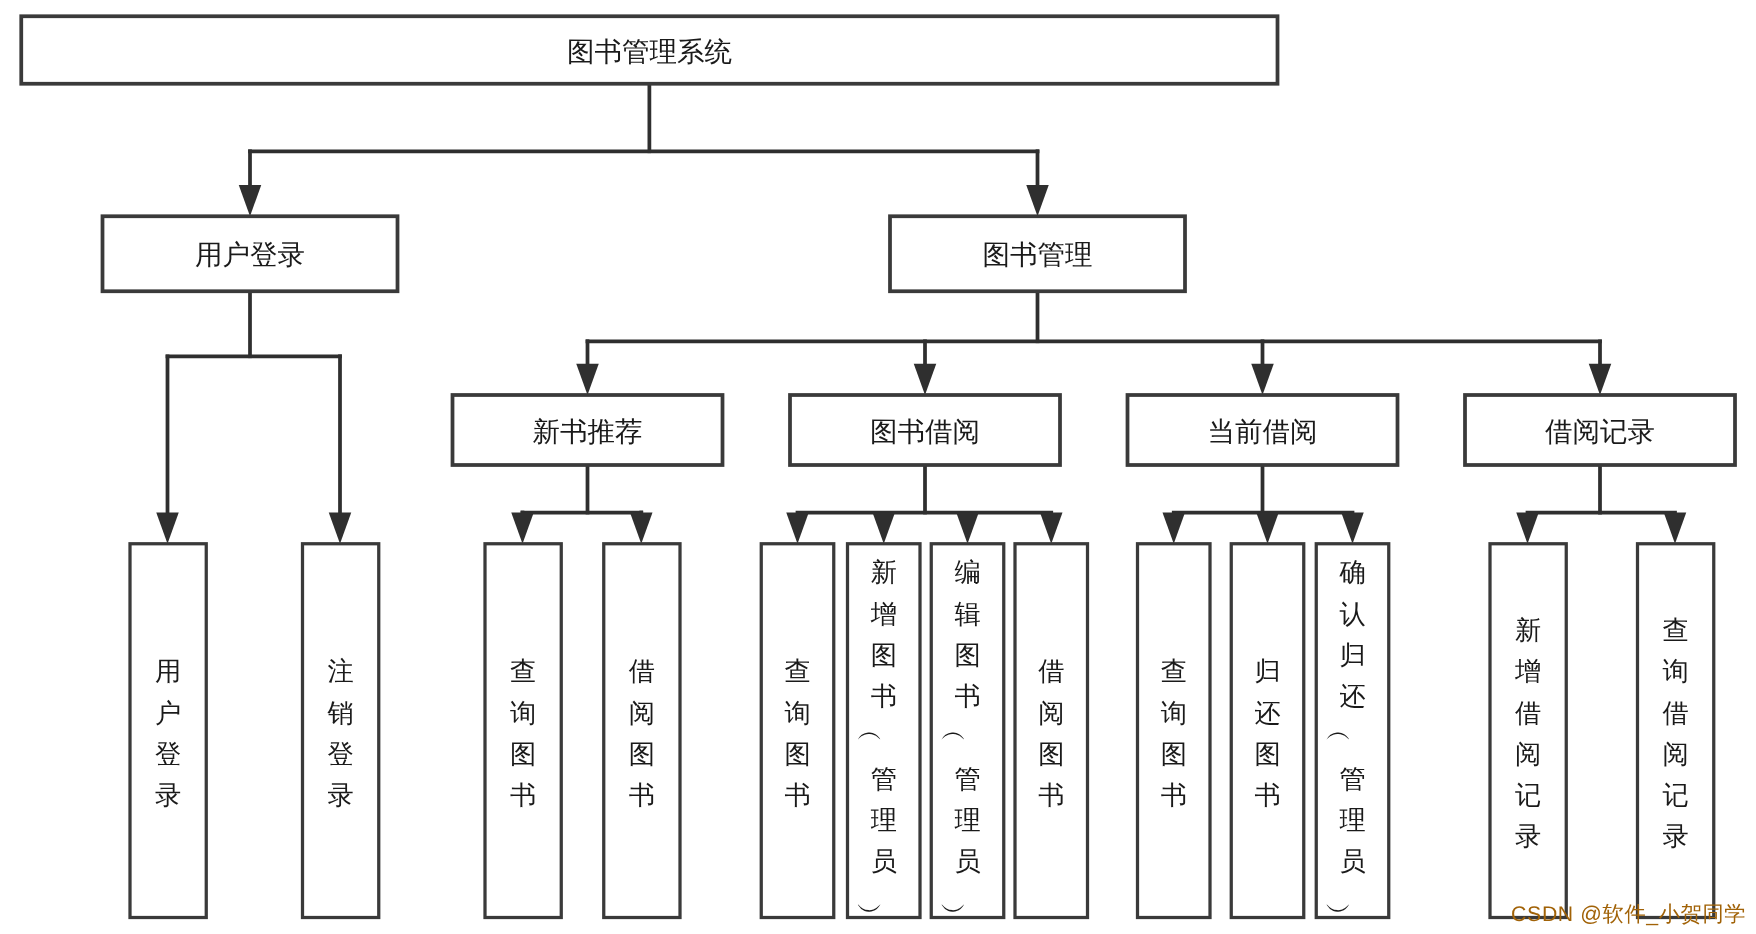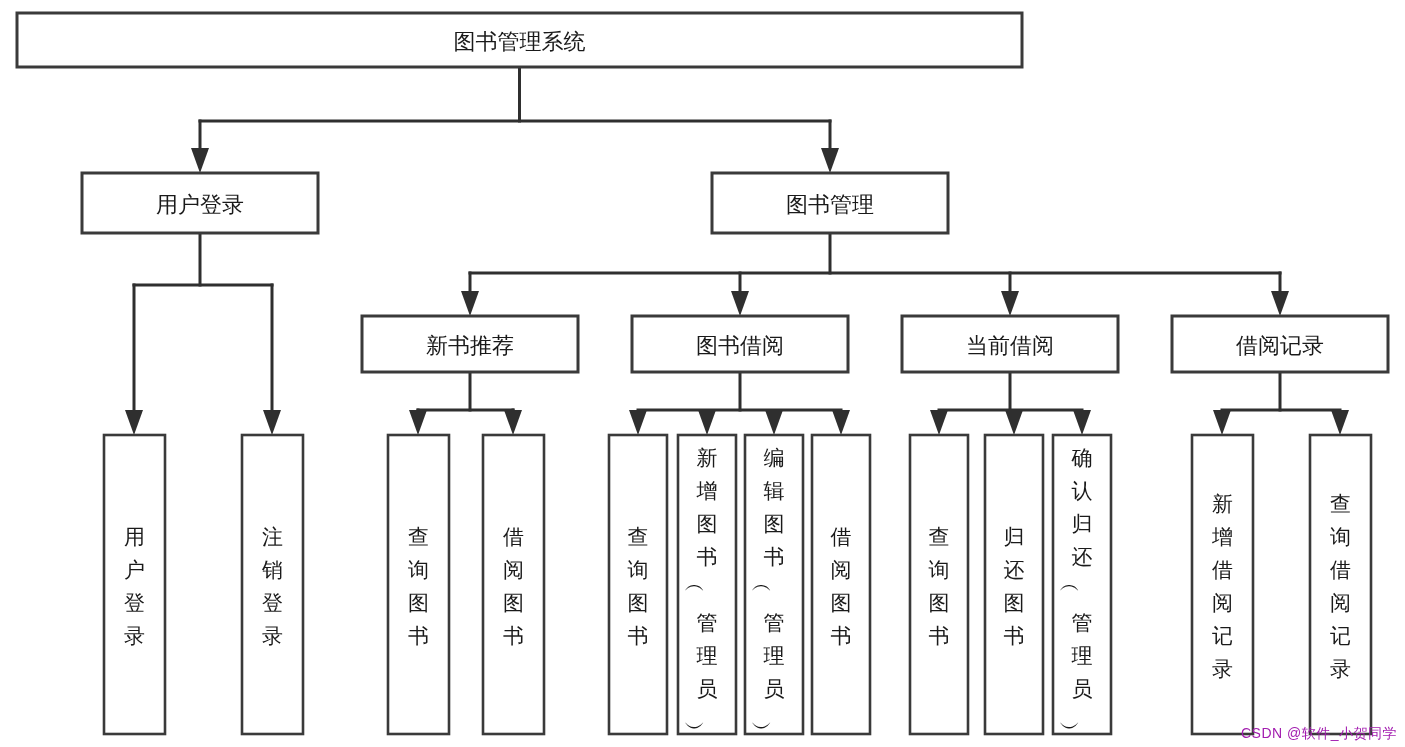--- a/index.html
+++ b/index.html
@@ -51,22 +51,22 @@
     font-family: "Liberation Sans", "DejaVu Sans", sans-serif;
     font-size: 21px;
     fill: #1a1a1a;
     text-anchor: middle;
   }
   .watermark {
     position: absolute;
     right: 8px;
     bottom: 4px;
     font-family: "Liberation Sans", "DejaVu Sans", sans-serif;
-    font-size: 14px;
-    color: #a21caf;
+    font-size: 17px;
+    color: #a16207;
     letter-spacing: 0.5px;
     white-space: nowrap;
     pointer-events: none;
   }
 </style>
 </head>
 <body>
 
 <svg id="diagram" viewBox="0 0 1405 747" xmlns="http://www.w3.org/2000/svg">
 

